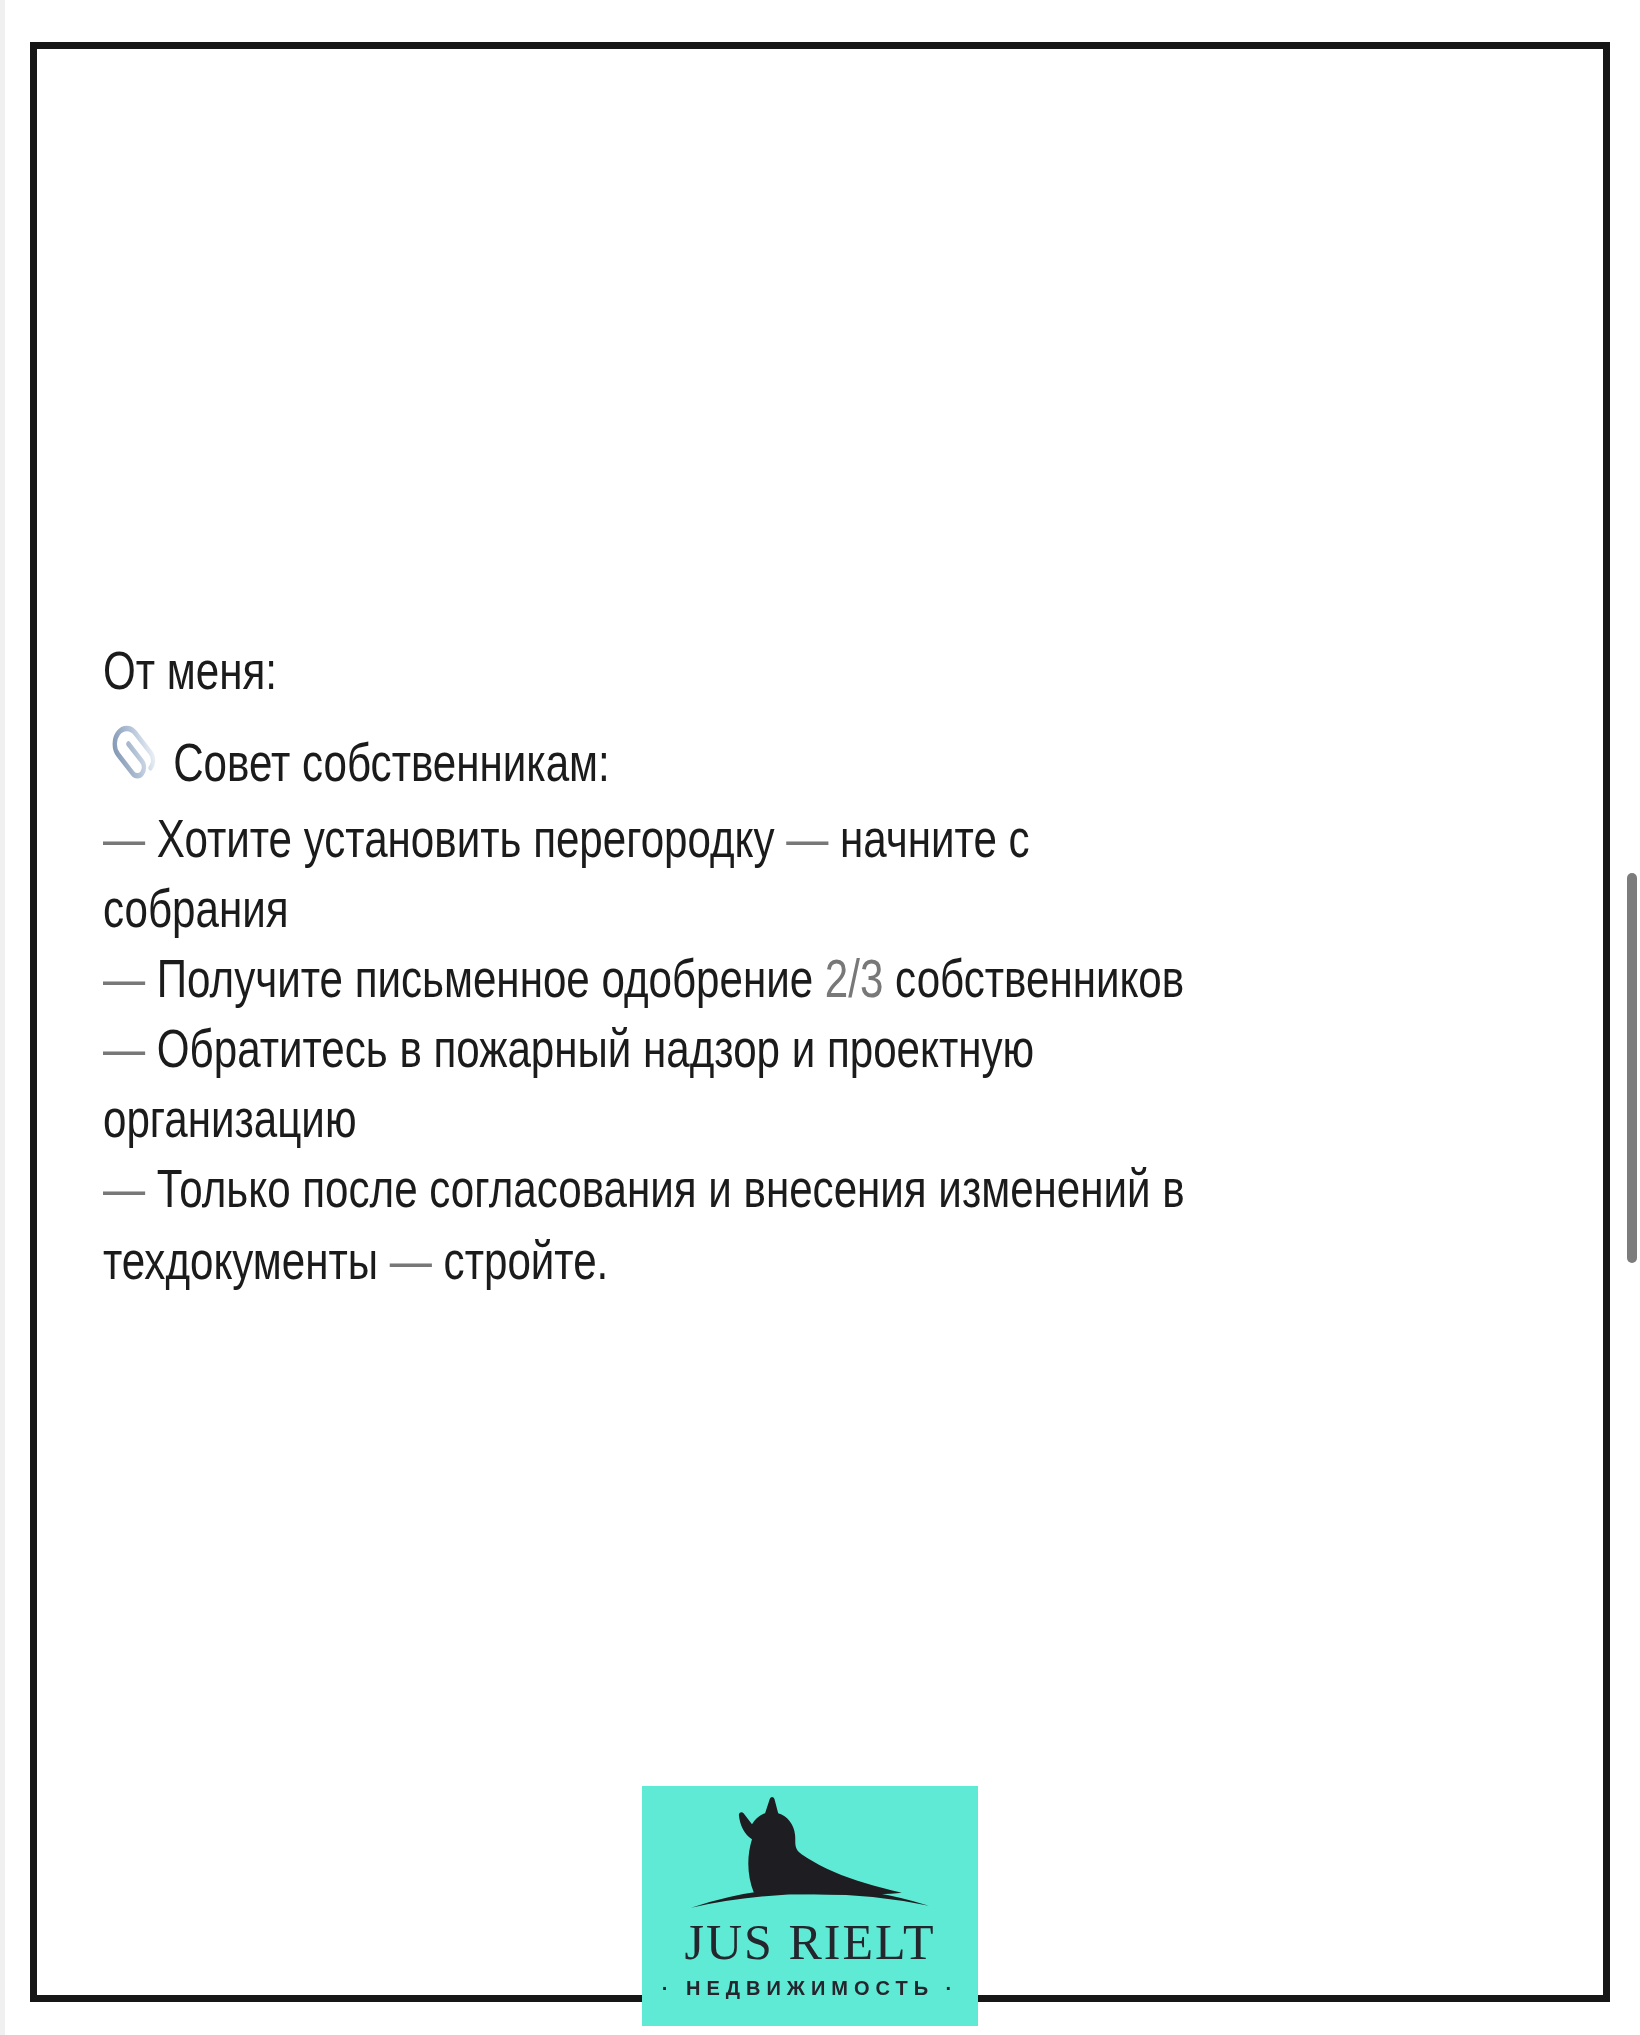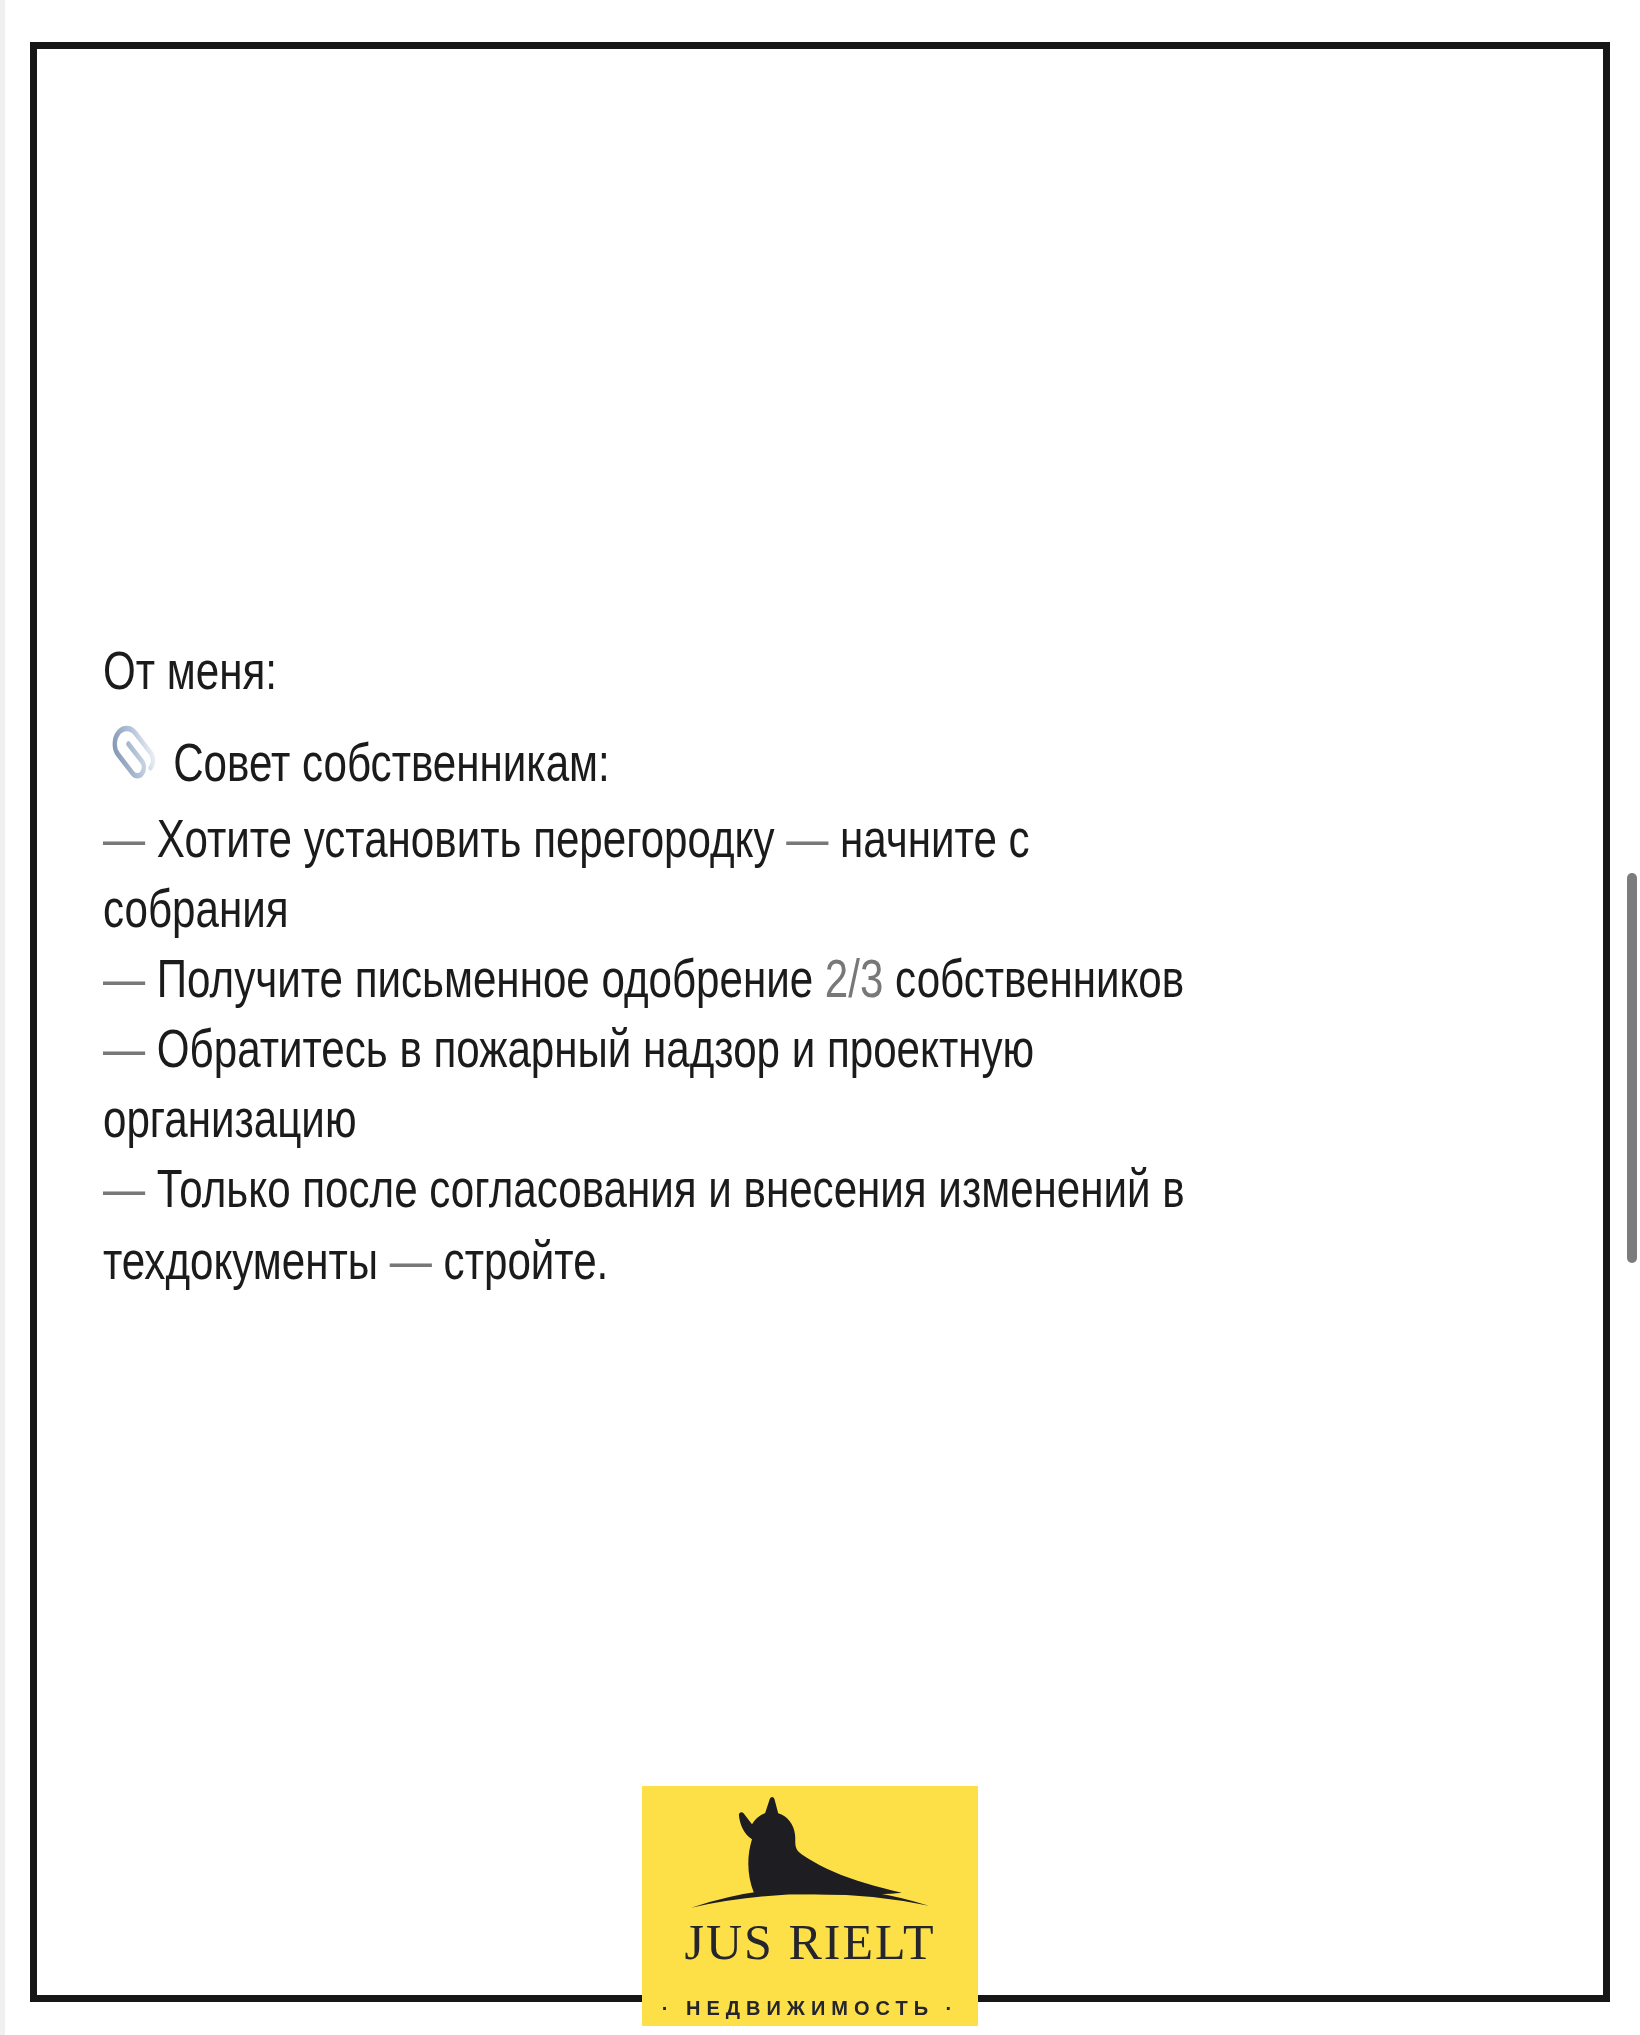--- a/index.html
+++ b/index.html
@@ -53,42 +53,42 @@
     position: absolute;
     left: 1627px; top: 873px;
     width: 10px; height: 390px;
     border-radius: 5px;
     background: var(--scrollbar);
   }
   .logo-box {
     position: absolute;
     left: 642px; top: 1786px;
     width: 336px; height: 240px;
-    background: #fde047;
+    background: #5eead4;
     z-index: 5;
     display: flex;
     flex-direction: column;
     align-items: center;
   }
   .logo-cat { width: 262px; height: 131px; }
   .logo-name {
     font-family: "Liberation Serif", serif;
     font-size: 50px;
     letter-spacing: 2px;
     color: var(--logo);
     margin-top: -4px;
     white-space: nowrap;
   }
   .logo-tagline {
     font-family: "Liberation Sans", sans-serif;
     font-size: 20px;
     font-weight: 700;
     letter-spacing: 6px;
     color: var(--logo);
-    margin-top: 26px;
+    margin-top: 6px;
     white-space: nowrap;
   }
 </style>
 </head>
 <body>
 
 <div class="edge-strip"></div>
 
 <div class="page-frame"></div>
 

